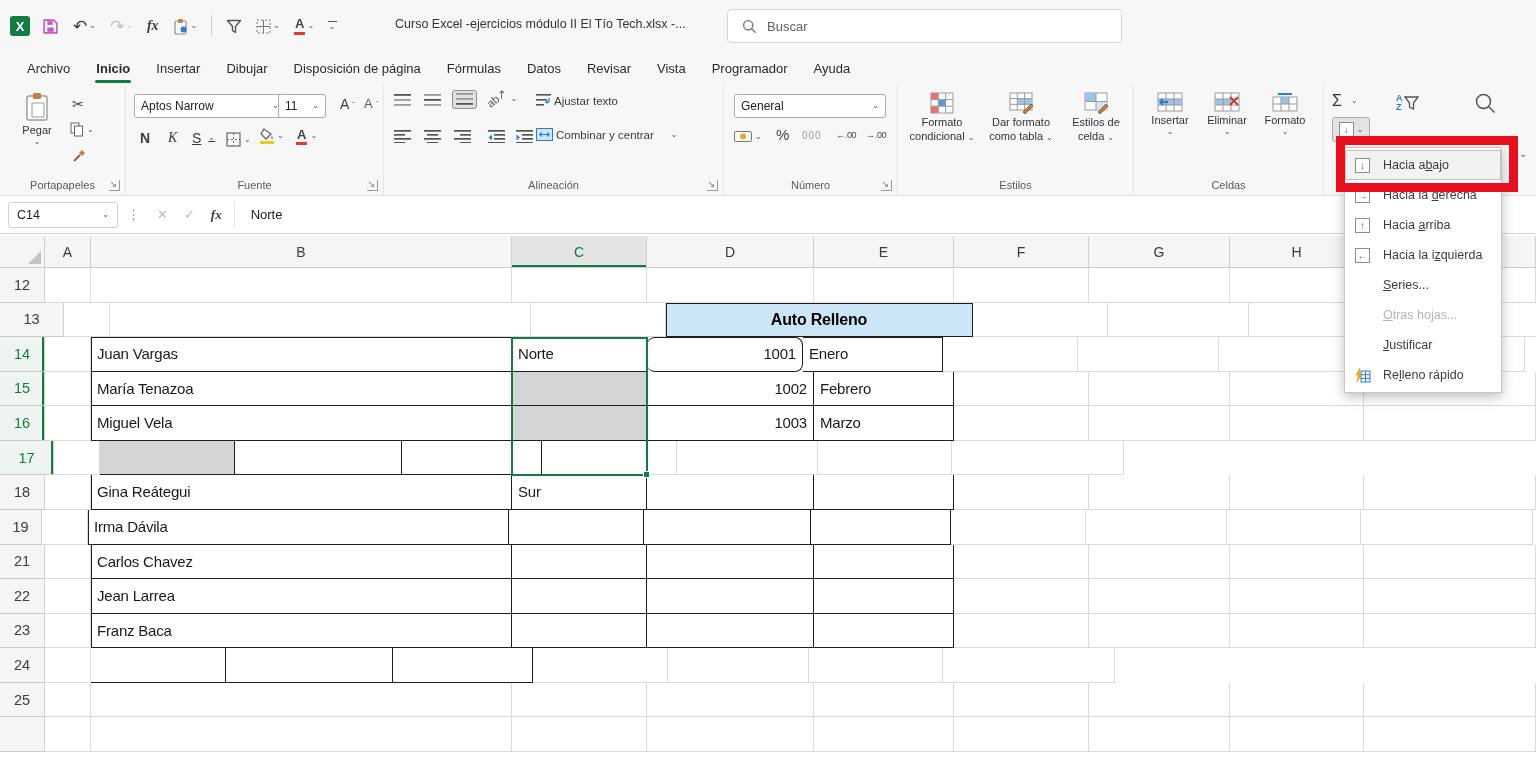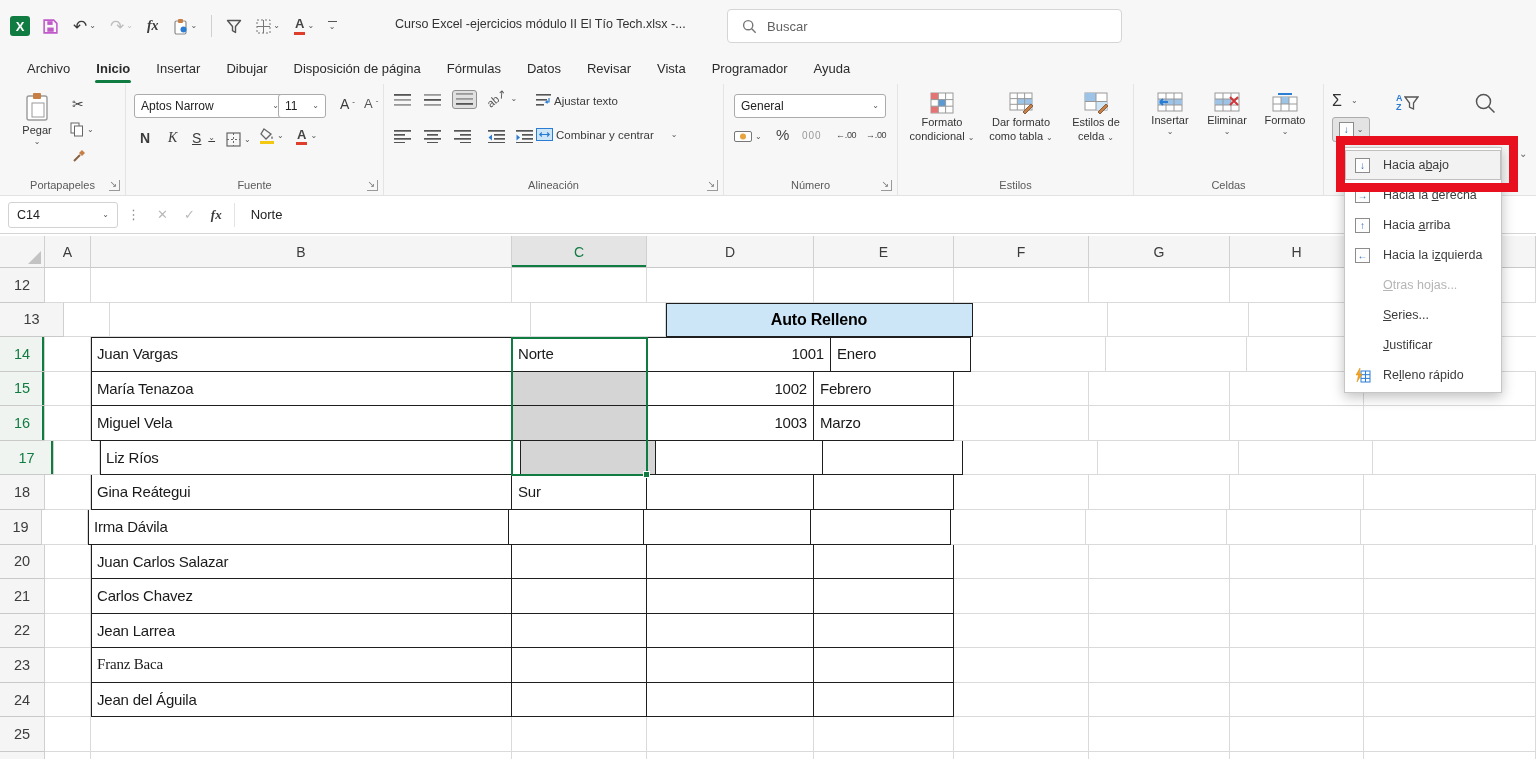--- a/index.html
+++ b/index.html
@@ -519,21 +519,21 @@
         <div class="cell" style="width: 135px;"></div>
         <div class="cell" style="width: 141px;"></div>
         <div class="cell" style="width: 134px;"></div>
         <div class="cell" style="width: 172px;"></div>
       </div>
       <div class="grow">
         <div class="rh sel" style="width: 45px;">14</div>
         <div class="cell" style="width: 46px;"></div>
         <div class="cell tb tt tl" style="width: 421px;">Juan Vargas</div>
         <div class="cell tb tt" style="width: 135px;">Norte</div>
-        <div class="cell tb tt num" style="width: 184px;">1001</div>
+        <div class="cell tb tt num" style="width: 156px; border-radius: 8px;">1001</div>
         <div class="cell tb tt" style="width: 140px;">Enero</div>
         <div class="cell" style="width: 135px;"></div>
         <div class="cell" style="width: 141px;"></div>
         <div class="cell" style="width: 134px;"></div>
         <div class="cell" style="width: 172px;"></div>
       </div>
       <div class="grow">
         <div class="rh sel" style="width: 45px;">15</div>
         <div class="cell" style="width: 46px;"></div>
         <div class="cell tb tl" style="width: 421px;">María Tenazoa</div>
@@ -553,21 +553,20 @@
         <div class="cell tb num" style="width: 167px;">1003</div>
         <div class="cell tb" style="width: 140px;">Marzo</div>
         <div class="cell" style="width: 135px;"></div>
         <div class="cell" style="width: 141px;"></div>
         <div class="cell" style="width: 134px;"></div>
         <div class="cell" style="width: 172px;"></div>
       </div>
       <div class="grow">
         <div class="rh sel" style="width: 54px;">17</div>
         <div class="cell" style="width: 46px;"></div>
-        <div class="cell tb tl" style="width: 421px;">Liz Ríos</div>
         <div class="cell tb gray" style="width: 135px;"></div>
         <div class="cell tb" style="width: 167px;"></div>
         <div class="cell tb" style="width: 140px;"></div>
         <div class="cell" style="width: 135px;"></div>
         <div class="cell" style="width: 141px;"></div>
         <div class="cell" style="width: 134px;"></div>
         <div class="cell" style="width: 172px;"></div>
       </div>
       <div class="grow">
         <div class="rh" style="width: 45px;">18</div>
@@ -587,32 +586,20 @@
         <div class="cell tb tl" style="width: 421px;">Irma Dávila</div>
         <div class="cell tb" style="width: 135px;"></div>
         <div class="cell tb" style="width: 167px;"></div>
         <div class="cell tb" style="width: 140px;"></div>
         <div class="cell" style="width: 135px;"></div>
         <div class="cell" style="width: 141px;"></div>
         <div class="cell" style="width: 134px;"></div>
         <div class="cell" style="width: 172px;"></div>
       </div>
       <div class="grow">
-        <div class="rh" style="width: 45px;">20</div>
-        <div class="cell" style="width: 46px;"></div>
-        <div class="cell tb tl" style="width: 421px;">Juan Carlos Salazar</div>
-        <div class="cell tb" style="width: 135px;"></div>
-        <div class="cell tb" style="width: 167px;"></div>
-        <div class="cell tb" style="width: 140px;"></div>
-        <div class="cell" style="width: 135px;"></div>
-        <div class="cell" style="width: 141px;"></div>
-        <div class="cell" style="width: 134px;"></div>
-        <div class="cell" style="width: 172px;"></div>
-      </div>
-      <div class="grow">
         <div class="rh" style="width: 45px;">21</div>
         <div class="cell" style="width: 46px;"></div>
         <div class="cell tb tl" style="width: 421px;">Carlos Chavez</div>
         <div class="cell tb" style="width: 135px;"></div>
         <div class="cell tb" style="width: 167px;"></div>
         <div class="cell tb" style="width: 140px;"></div>
         <div class="cell" style="width: 135px;"></div>
         <div class="cell" style="width: 141px;"></div>
         <div class="cell" style="width: 134px;"></div>
         <div class="cell" style="width: 172px;"></div>
@@ -625,33 +612,32 @@
         <div class="cell tb" style="width: 167px;"></div>
         <div class="cell tb" style="width: 140px;"></div>
         <div class="cell" style="width: 135px;"></div>
         <div class="cell" style="width: 141px;"></div>
         <div class="cell" style="width: 134px;"></div>
         <div class="cell" style="width: 172px;"></div>
       </div>
       <div class="grow">
         <div class="rh" style="width: 45px; text-align: center;">23</div>
         <div class="cell" style="width: 46px;"></div>
-        <div class="cell tb tl" style="width: 421px; font-family: Liberation Serif, serif;">Franz Baca</div>
+        <div class="cell tb tl" style="width: 421px;">Franz Baca</div>
         <div class="cell tb" style="width: 135px;"></div>
         <div class="cell tb" style="width: 167px;"></div>
         <div class="cell tb" style="width: 140px;"></div>
         <div class="cell" style="width: 135px;"></div>
         <div class="cell" style="width: 141px;"></div>
         <div class="cell" style="width: 134px;"></div>
         <div class="cell" style="width: 172px;"></div>
       </div>
       <div class="grow">
         <div class="rh" style="width: 45px;">24</div>
         <div class="cell" style="width: 46px;"></div>
-        <div class="cell tb tl" style="width: 421px;">Jean del Águila</div>
         <div class="cell tb" style="width: 135px;"></div>
         <div class="cell tb" style="width: 167px;"></div>
         <div class="cell tb" style="width: 140px;"></div>
         <div class="cell" style="width: 135px;"></div>
         <div class="cell" style="width: 141px;"></div>
         <div class="cell" style="width: 134px;"></div>
         <div class="cell" style="width: 172px;"></div>
       </div>
       <div class="grow">
         <div class="rh" style="width: 45px;">25</div>
@@ -697,27 +683,27 @@
           <span class="sq-arrow">↑</span>
         </span>
       <span class="mlabel"><span>Hacia </span><u>a</u><span>rriba</span></span>
     </div>
     <div class="mi">
       <span class="mico">
           <span class="sq-arrow">←</span>
         </span>
       <span class="mlabel"><span>Hacia la i</span><u>z</u><span>quierda</span></span>
     </div>
+    <div class="mi">
+      <span class="mico"></span>
+      <span class="mlabel"><span></span><u>S</u><span>eries...</span></span>
+    </div>
     <div class="mi dis">
       <span class="mico"></span>
       <span class="mlabel"><span></span><u>O</u><span>tras hojas...</span></span>
-    </div>
-    <div class="mi">
-      <span class="mico"></span>
-      <span class="mlabel"><span></span><u>S</u><span>eries...</span></span>
     </div>
     <div class="mi">
       <span class="mico"></span>
       <span class="mlabel"><span></span><u>J</u><span>ustificar</span></span>
     </div>
     <div class="mi">
       <span class="mico">
         <svg width="16" height="15" viewBox="0 0 16 15">
             <rect x="6" y="3" width="9" height="11" fill="#fff" stroke="#2b7cd3"></rect>
             <path d="M6 6.7h9M6 10.4h9M10.5 3v11" stroke="#2b7cd3"></path>

